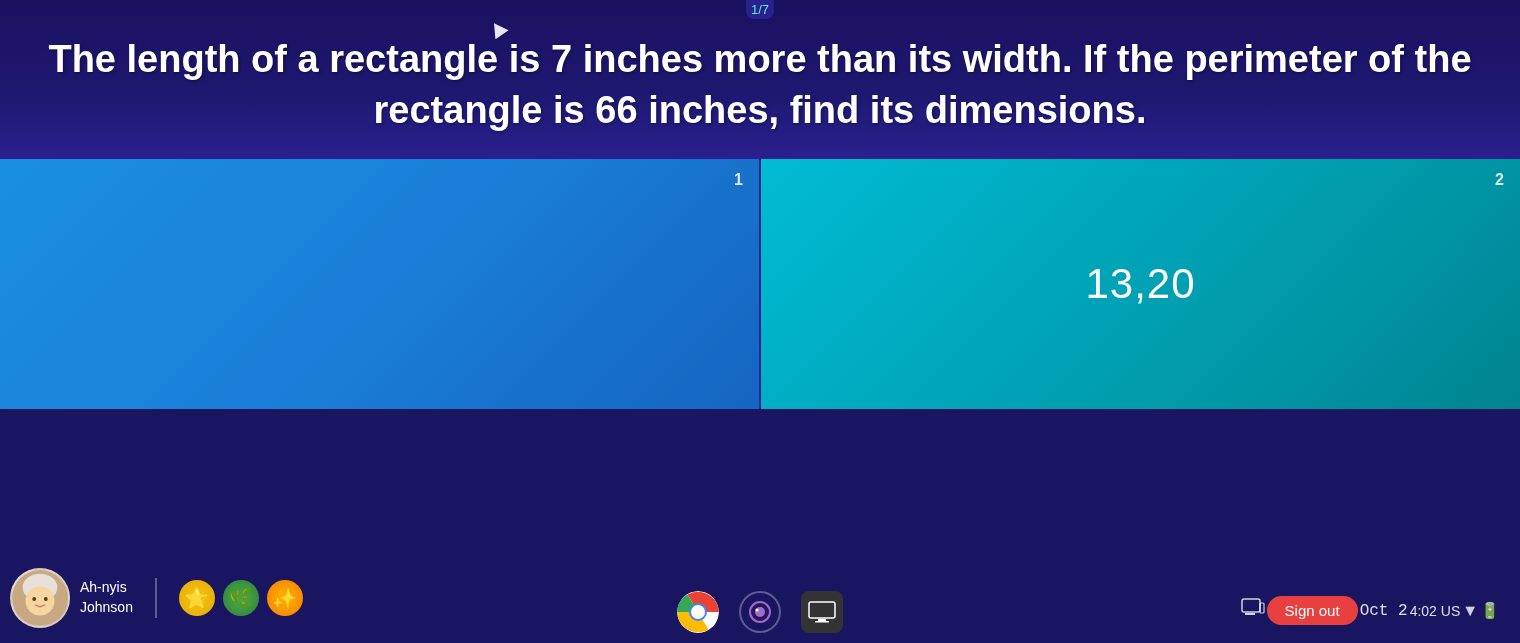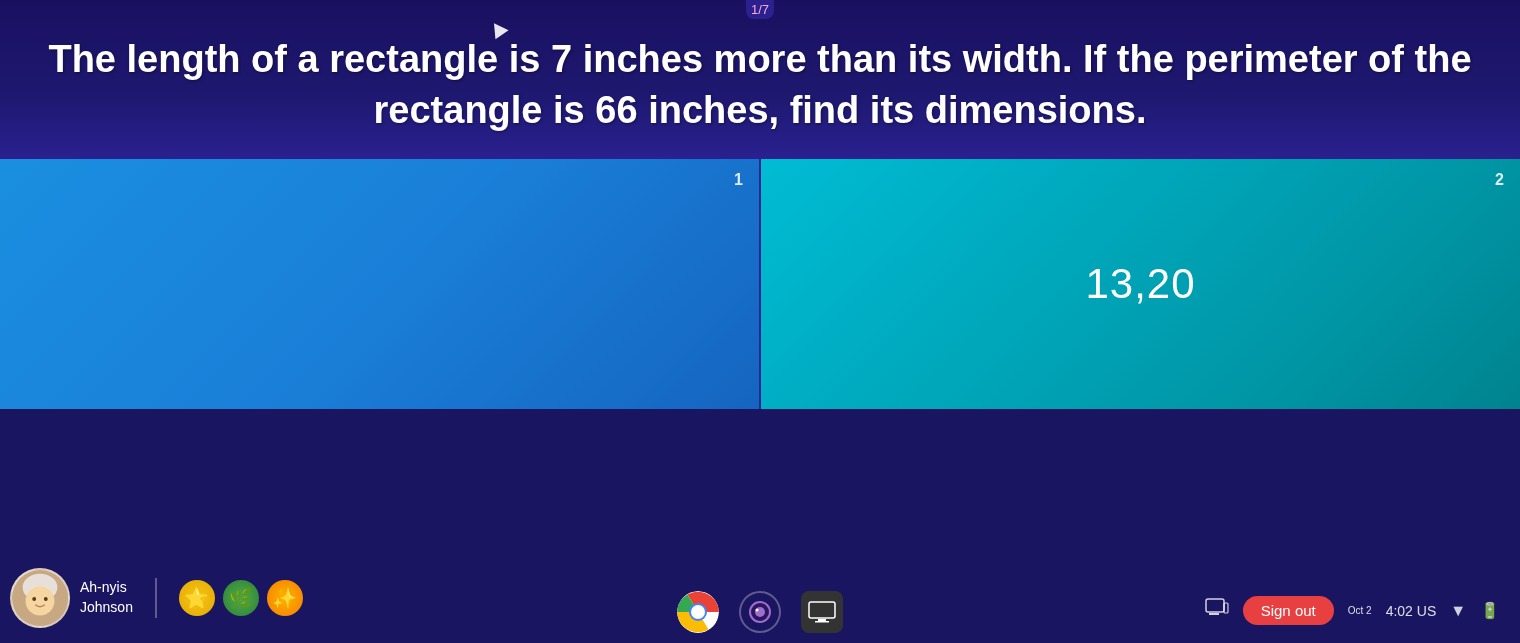--- a/index.html
+++ b/index.html
@@ -20,21 +20,21 @@
       text-align: center;
       position: relative;
     }
 
     .question-counter {
       position: absolute;
       top: 0;
       left: 50%;
       transform: translateX(-50%);
       background: #2a2090;
-      color: #f9a8d4;
+      color: #5eead4;
       font-size: 13px;
       padding: 2px 5px;
       border-radius: 0 0 8px 8px;
     }
 
     .question-text {
       color: #ffffff;
       font-size: 38px;
       font-weight: 600;
       line-height: 1.35;
@@ -171,21 +171,21 @@
       cursor: pointer;
     }
 
     
     .taskbar-right {
       position: absolute;
       right: 20px;
       bottom: 18px;
       display: flex;
       align-items: center;
-      gap: 14px;
+      gap: 2px;
     }
 
     .screen-icon {
       color: rgba(255,255,255,0.8);
       font-size: 22px;
       cursor: pointer;
     }
 
     .sign-out-btn {
       background: #e84040;
@@ -193,21 +193,22 @@
       border: none;
       border-radius: 20px;
       padding: 6px 18px;
       font-size: 15px;
       cursor: pointer;
       font-weight: 500;
     }
 
     .taskbar-date {
       color: rgba(255,255,255,0.85);
-      font-size: 10px;
+      font-size: 16px;
+      font-family: Liberation Mono, monospace;
     }
 
     .taskbar-time {
       color: rgba(255,255,255,0.85);
       font-size: 14px;
     }
 
     .taskbar-wifi {
       color: rgba(255,255,255,0.8);
       font-size: 16px;

